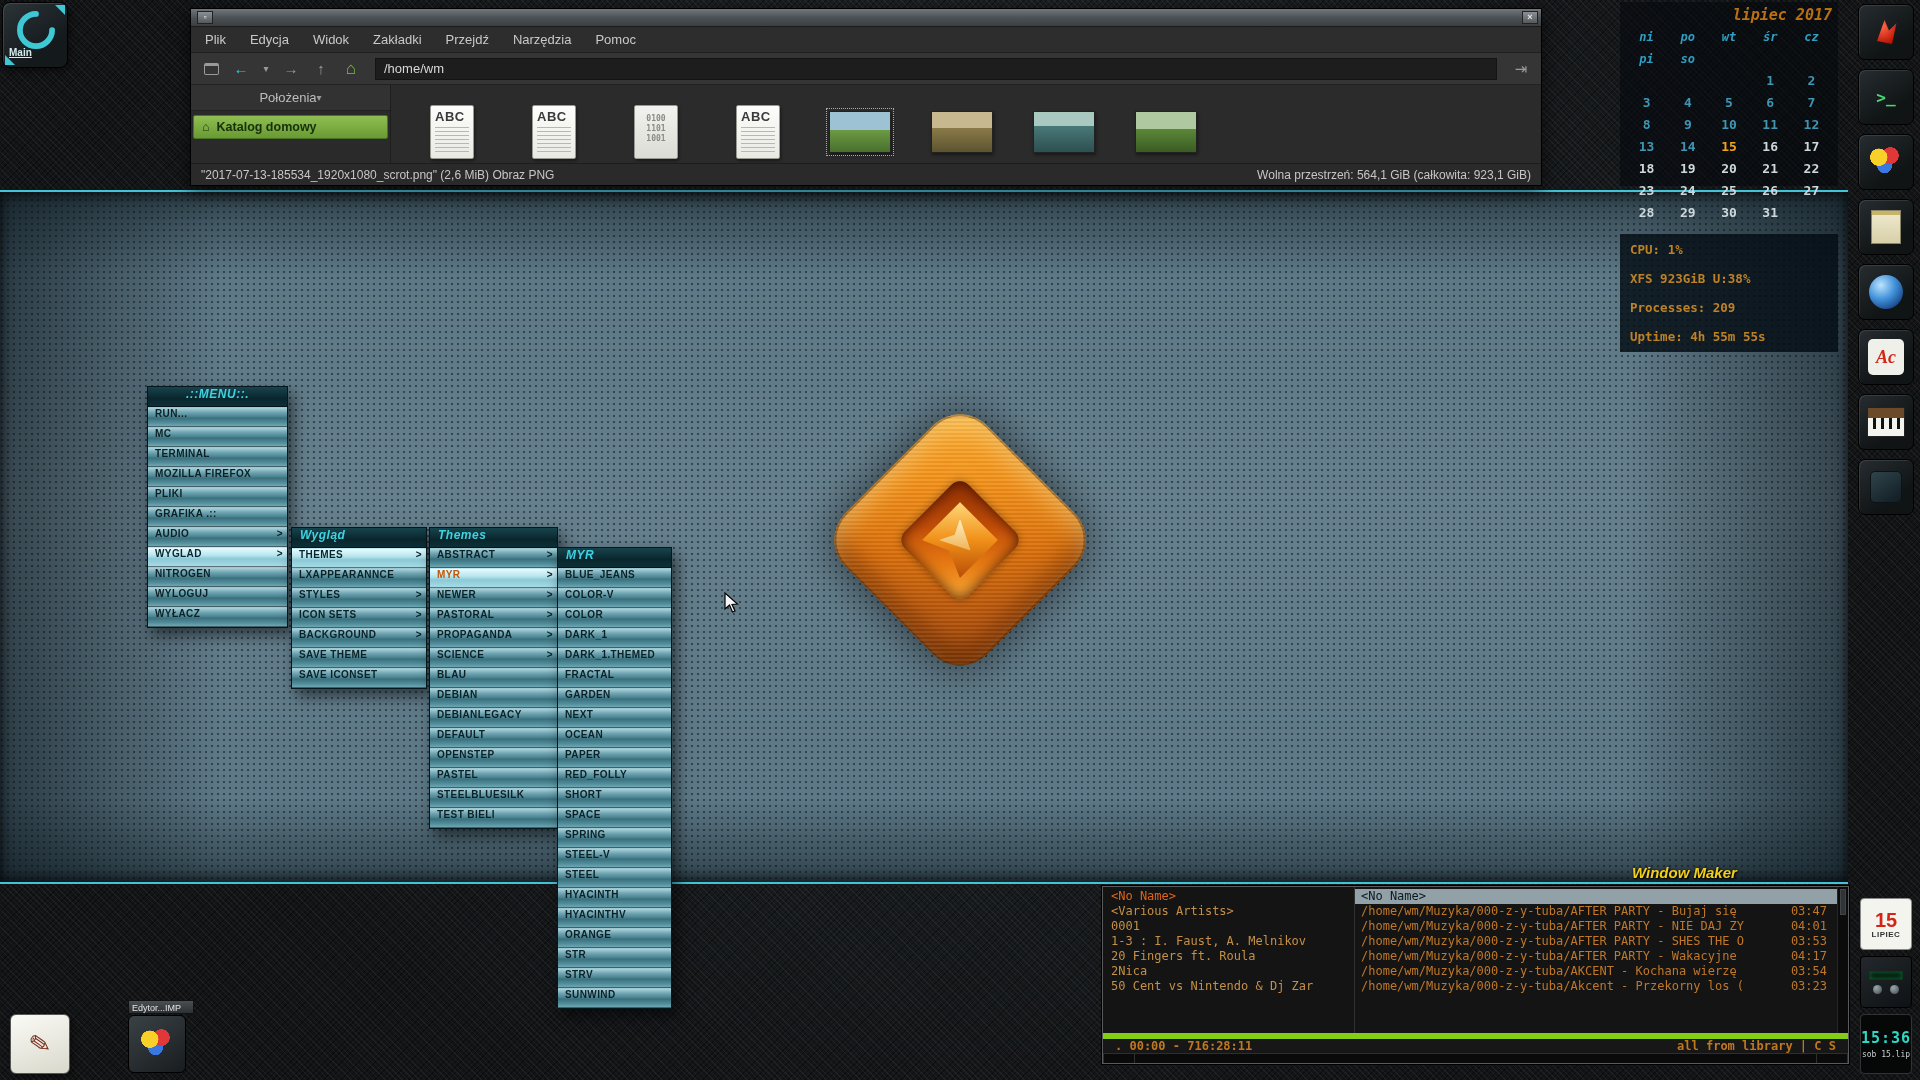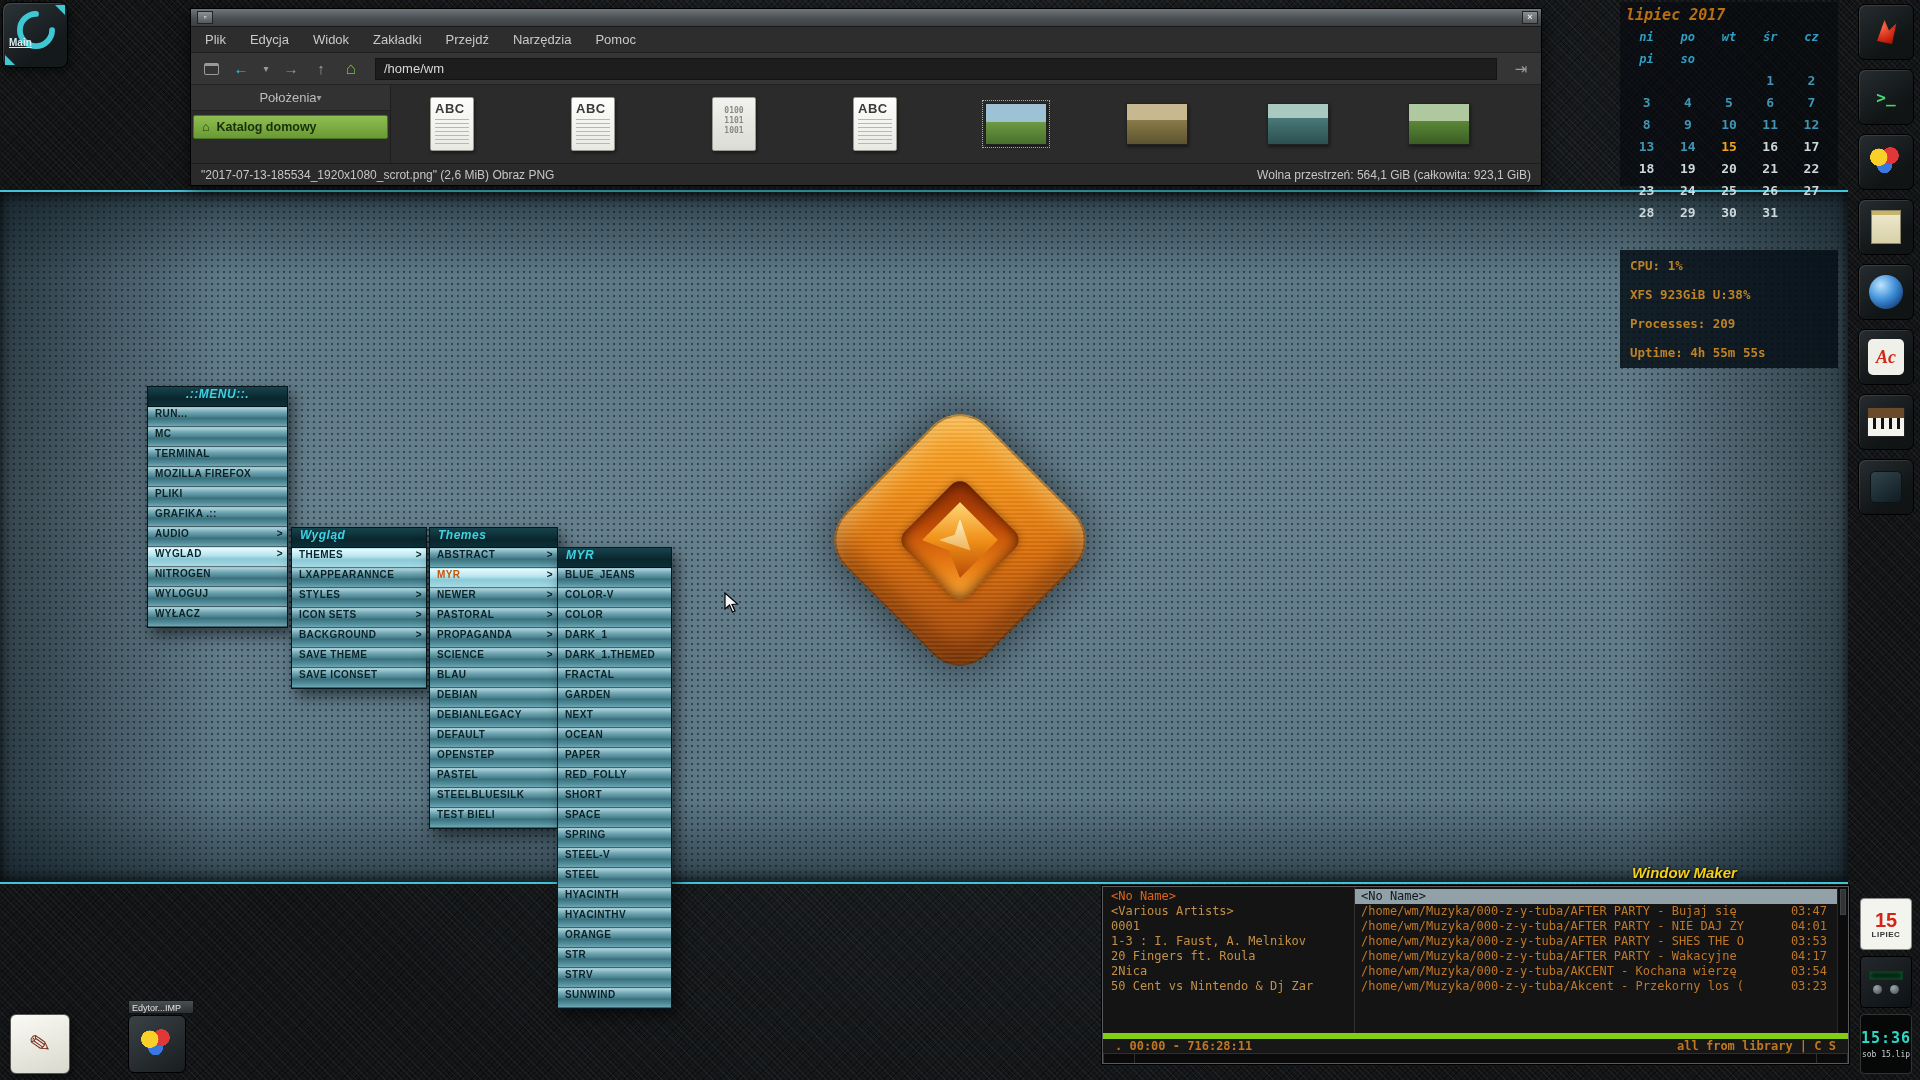--- a/index.html
+++ b/index.html
@@ -45,21 +45,21 @@
     clip-path:polygon(0 0,100% 0,100% 100%,50% 78%,0 100%);}
   .logo-inner::after{content:"";position:absolute;left:30px;top:30px;width:30px;height:30px;
     background:linear-gradient(135deg,#fff0c8,#e8a030);
     clip-path:polygon(0 0,100% 50%,0 100%,25% 50%);}
 
   
   .clip{position:absolute;left:2px;top:2px;width:66px;height:66px;border-radius:8px;z-index:25;
     background:linear-gradient(145deg,#2c3438,#14191c 70%);border:1px solid #000;
     box-shadow:inset 1px 1px 0 rgba(255,255,255,.12), 2px 3px 8px rgba(0,0,0,.5);}
   .clip-swirl{position:absolute;left:10px;top:4px;width:46px;height:46px;}
-  .clip-label{position:absolute;left:6px;bottom:19px;font:bold 10px "Liberation Sans",sans-serif;color:#d6edf0;text-decoration:underline;}
+  .clip-label{position:absolute;left:6px;bottom:9px;font:bold 10px "Liberation Sans",sans-serif;color:#d6edf0;text-decoration:underline;}
   .clip-corner{position:absolute;width:0;height:0;}
   .clip-corner.tr{right:2px;top:2px;border-left:10px solid transparent;border-top:10px solid #3ec8d4;}
   .clip-corner.bl{left:2px;bottom:2px;border-right:10px solid transparent;border-bottom:10px solid #3ec8d4;}
 
   
   .fm-window{position:absolute;left:190px;top:8px;width:1352px;height:178px;z-index:20;
     background:#2e2e2e;border:1px solid #000;box-shadow:0 5px 18px rgba(0,0,0,.65);
     display:flex;flex-direction:column;}
   .fm-titlebar{height:18px;background:linear-gradient(180deg,#70767a,#4a4f53 55%,#3b3f42);
     display:flex;align-items:center;padding:0 3px;border-bottom:1px solid #1a1a1a;}
@@ -77,50 +77,50 @@
   .path-input{flex:1;height:22px;background:#1d1d1d;border:1px solid #141414;color:#d8d8d8;
     font:13px "Liberation Sans",sans-serif;padding:0 8px;margin:0 6px;}
   .fm-body{flex:1;display:flex;min-height:0;}
   .fm-sidebar{width:200px;background:#2a2a2a;border-right:1px solid #1e1e1e;}
   .sb-header{height:26px;display:flex;align-items:center;justify-content:center;padding:0 10px;
     color:#bdbdbd;font:13px "Liberation Sans",sans-serif;background:#323232;border-bottom:1px solid #222;}
   .sb-chev{font-size:10px;color:#9a9a9a;}
   .sb-home{height:24px;margin:4px 2px 0 2px;display:flex;align-items:center;gap:7px;padding:0 8px;
     background:linear-gradient(180deg,#8fbf52,#699a33);color:#17300a;font:bold 12.5px "Liberation Sans",sans-serif;
     border:1px solid #4a7323;border-radius:2px;}
-  .fm-files{flex:1;display:flex;align-items:flex-start;gap:79px;padding:8px 0 0 30px;background:#2b2b2b;overflow:hidden;}
+  .fm-files{flex:1;display:flex;align-items:flex-end;gap:40px;padding:8px 0 0 30px;background:#2b2b2b;overflow:hidden;}
   .file-cell{width:62px;height:62px;display:flex;align-items:center;justify-content:center;flex:0 0 auto;}
   .doc-page{width:44px;height:54px;background:linear-gradient(180deg,#fdfdfb,#e9e9e4);border:1px solid #9a9a92;
     border-radius:2px;padding:3px 4px;box-shadow:1px 2px 3px rgba(0,0,0,.4);}
   .doc-abc{font:bold 13px "Liberation Sans",sans-serif;color:#3a3a3a;letter-spacing:.5px;}
   .doc-lines{margin-top:3px;height:26px;background:repeating-linear-gradient(180deg,#b8b8b0 0 1px, transparent 1px 4px);}
   .doc-page.bin{background:linear-gradient(180deg,#f2f2ee,#dcdcd6);}
   .doc-bin{font:bold 8px/10px "DejaVu Sans Mono",monospace;color:#8a8a84;text-align:center;padding-top:5px;}
   .thumb{width:62px;height:42px;border:1px solid #222;box-shadow:1px 2px 3px rgba(0,0,0,.45);}
   .thumb.v1{background:linear-gradient(180deg,#9cc2d4 0 45%,#6d9a44 45%,#48702c);}
   .thumb.v2{background:linear-gradient(180deg,#c8b890 0 40%,#8a7a48 40%,#5c5430);}
   .thumb.v3{background:linear-gradient(180deg,#a8c8c0 0 35%,#4a7878 35%,#2c5050);}
   .thumb.v4{background:linear-gradient(180deg,#b0c8a0 0 42%,#5c8838 42%,#3a5c24);}
   .file-cell.sel .thumb{outline:1px dotted #aaa;outline-offset:2px;}
   .fm-status{height:22px;background:#2a2a2a;border-top:1px solid #1c1c1c;display:flex;align-items:center;
     justify-content:space-between;padding:0 10px;color:#c6c6c6;font:12px "Liberation Sans",sans-serif;}
 
   
   .calendar{position:absolute;left:1620px;top:2px;width:218px;height:184px;z-index:5;
     background:rgba(4,8,12,.55);padding:2px 6px;}
-  .cal-title{text-align:left;font:bold italic 15px "DejaVu Sans Mono",monospace;color:#b96f12;height:22px;line-height:22px;}
+  .cal-title{text-align:right;font:bold italic 15px "DejaVu Sans Mono",monospace;color:#b96f12;height:22px;line-height:22px;}
   .cal-grid{display:grid;grid-template-columns:repeat(5,1fr);}
   .cal-cell{text-align:center;font:bold 13px "DejaVu Sans Mono",monospace;height:22px;line-height:22px;color:#3f96b4;}
   .cal-head{color:#2f9ec2;font-style:italic;font-size:12px;}
   .cal-cell.future{color:#cdd8dc;}
   .cal-cell.today{color:#f5a41a;}
 
   
   .sysmon{position:absolute;left:1620px;top:234px;width:218px;height:118px;z-index:6;
-    background:rgba(4,12,20,.82);padding:8px 10px;display:flex;flex-direction:column;justify-content:space-between;margin-top:16px;}
+    background:rgba(4,12,20,.82);padding:8px 10px;display:flex;flex-direction:column;justify-content:space-between;}
   .sys-line{font:bold 12.5px "DejaVu Sans Mono",monospace;color:#bd8226;}
 
   
   .menu{position:absolute;box-shadow:5px 7px 14px rgba(0,0,0,.55);border:1px solid #06181d;z-index:30;}
   #menu-main{left:147px;top:386px;width:141px;}
   #menu-wyglad{left:291px;top:527px;width:136px;}
   #menu-themes{left:429px;top:527px;width:129px;}
   #menu-myr{left:557px;top:547px;width:115px;}
   .menu-title{height:20px;line-height:20px;padding:0 8px;font:bold italic 12px "Liberation Sans",sans-serif;
     color:#3fd2e2;background:linear-gradient(180deg,#17444e,#0a262d 60%,#0d2f37);

